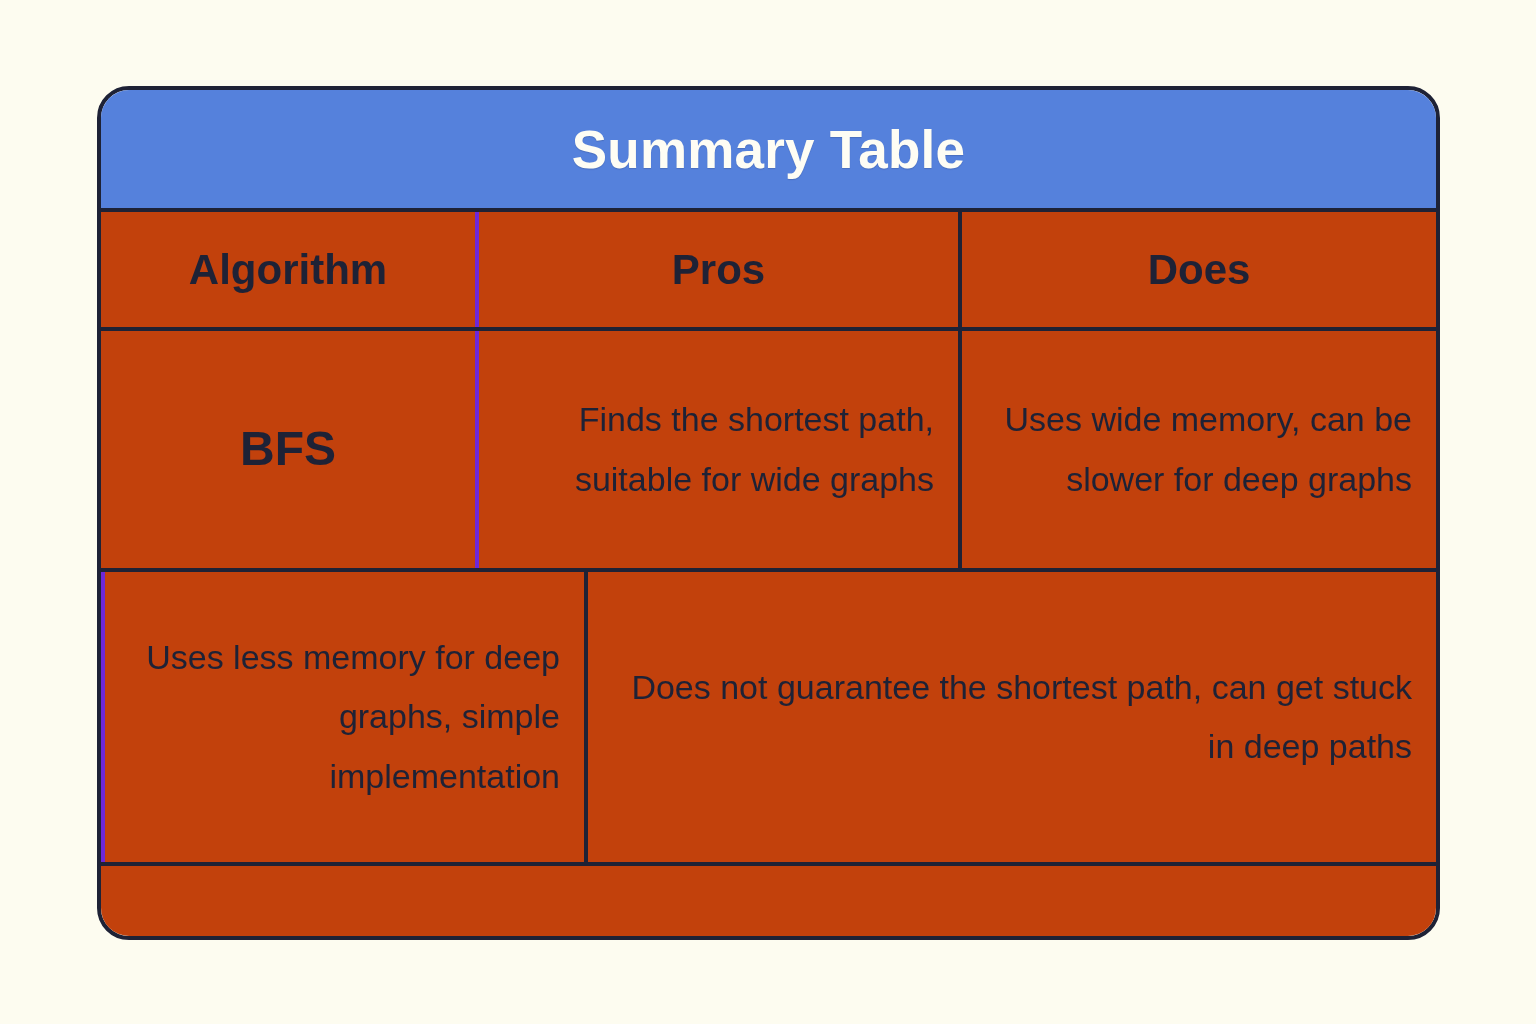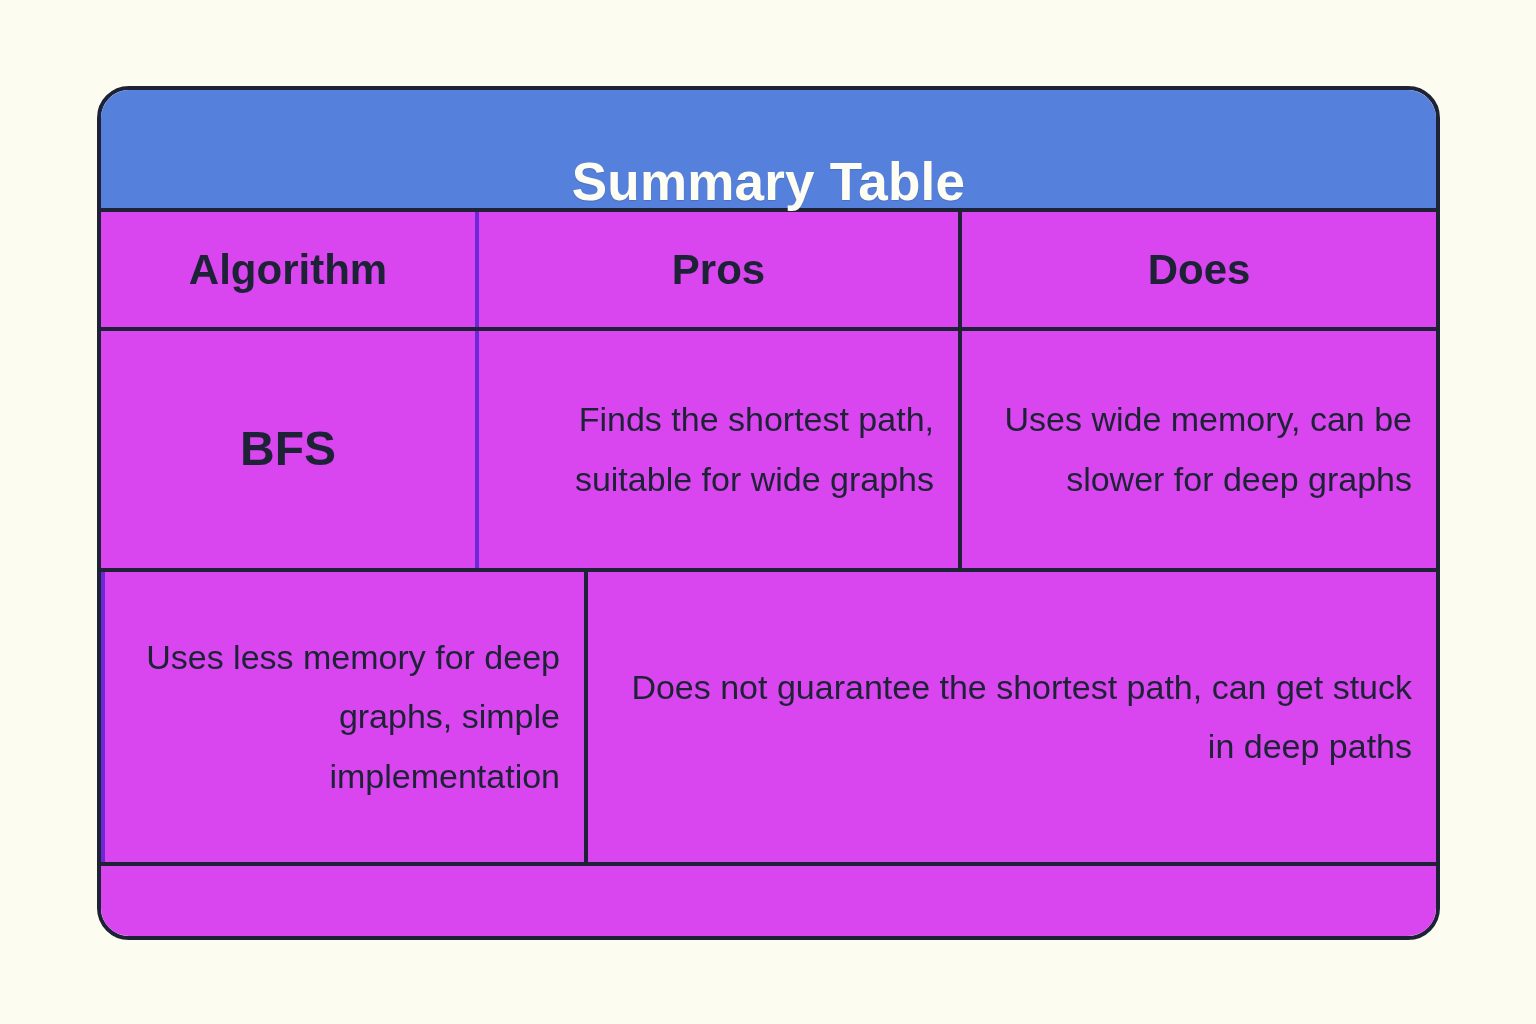--- a/index.html
+++ b/index.html
@@ -36,21 +36,21 @@
     display: flex;
     flex-direction: column;
   }
 
   
   .title-band {
     flex: 0 0 118px;
     background: #5581dc;
     border-bottom: 4px solid #1e2236;
     display: flex;
-    align-items: flex-end;
+    align-items: center;
     justify-content: center;
   }
   .title-text {
     color: #fefdf4;
     font-size: 53px;
     font-weight: bold;
     letter-spacing: 0.2px;
     line-height: 1;
     text-shadow: 0 1px 1px rgba(30,34,54,0.18);
   }
@@ -75,21 +75,21 @@
   .row.body-row-0,
   .row.body-row-1 {
     border-bottom: 4px solid #1e2236;
   }
 
   .cell {
     box-sizing: border-box;
     padding: 0 0;
     display: flex;
     align-items: center;
-    background: #d946ef;
+    background: #c2410c;
   }
   .cell.c0 {
     flex: 0 0 374px;
     justify-content: center;
     text-align: center;
   }
   .cell.c1 {
     flex: 0 0 483px;
     border-left: 4px solid #6d28d9;
     padding-left: 40px;

